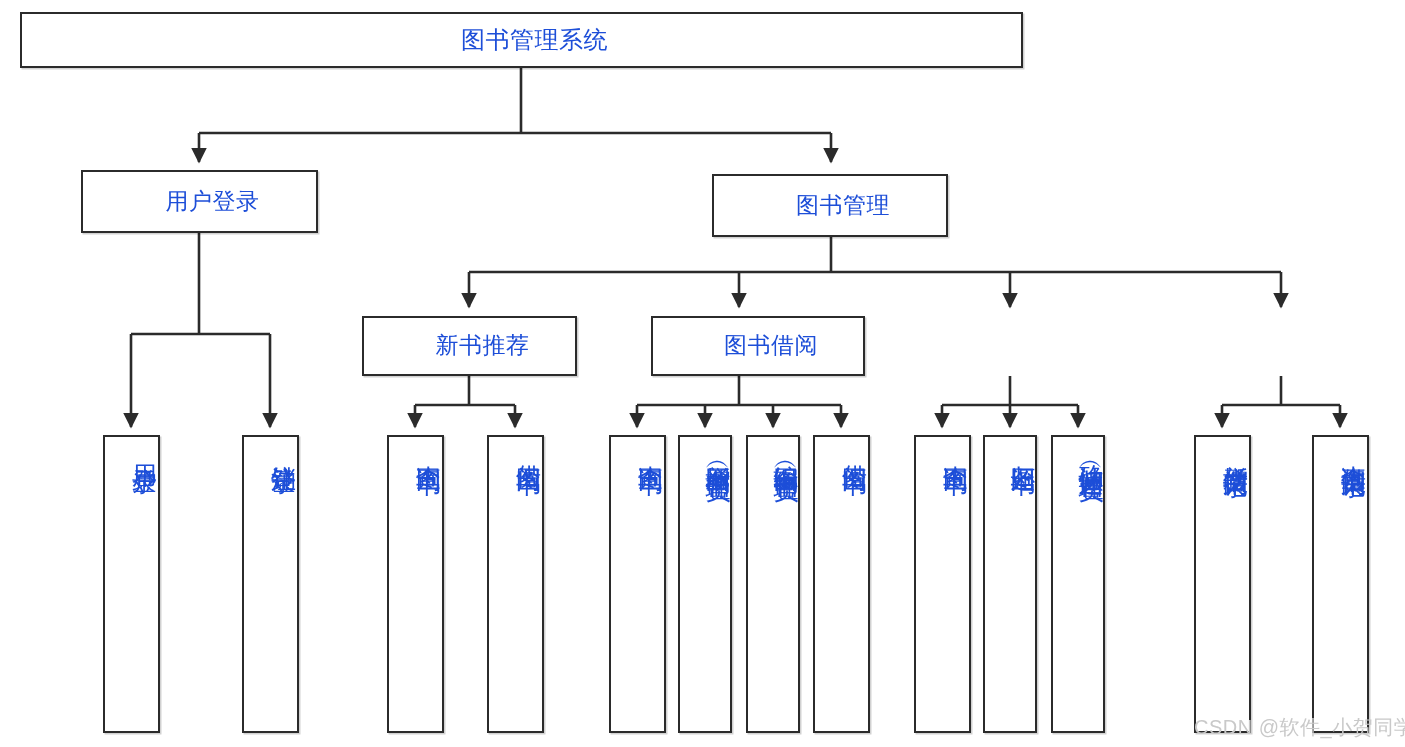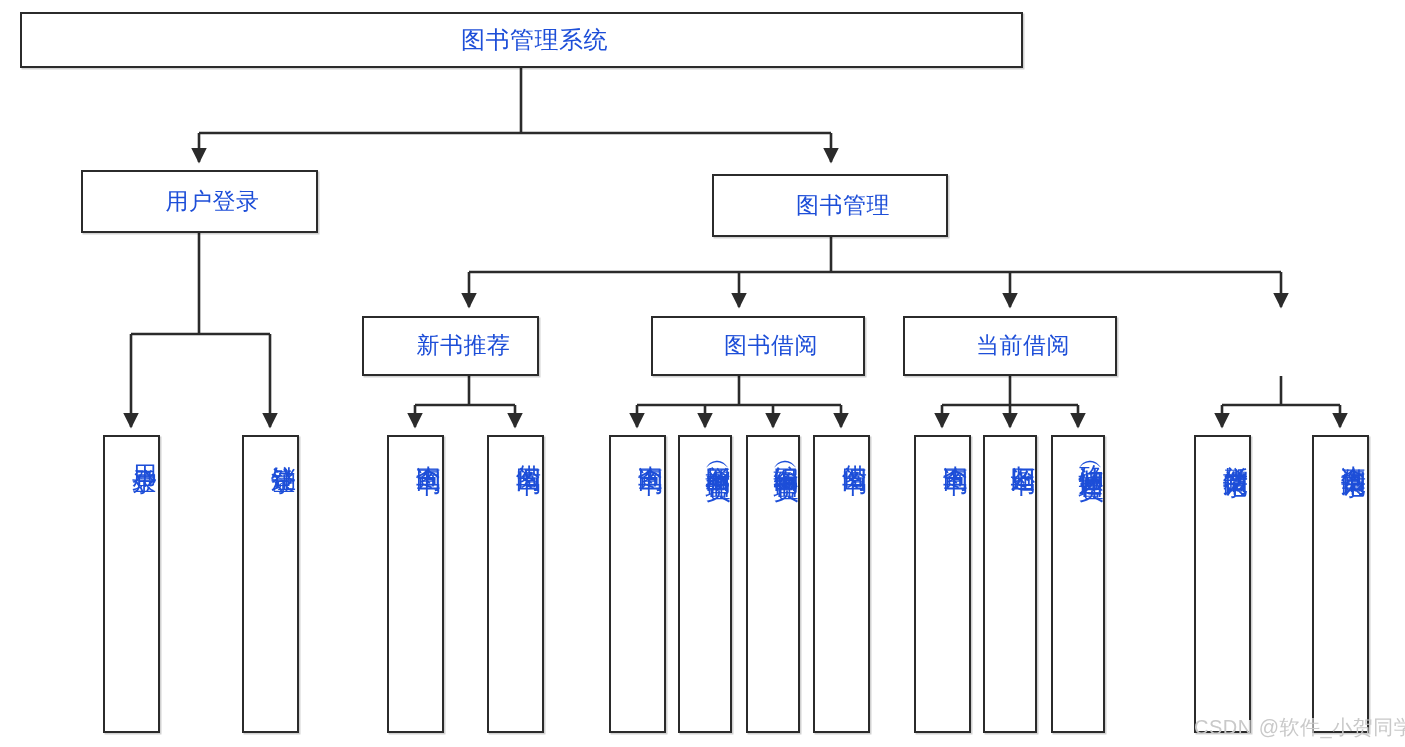--- a/index.html
+++ b/index.html
@@ -131,28 +131,25 @@
     <span class="label">图书管理系统</span>
   </div>
 
   <div class="node horiz" style="left:81px; top:170px; width:237px; height:63px;">
     <span class="label">用户登录</span>
   </div>
   <div class="node horiz" style="left:712px; top:156px; width:236px; height:63px;margin-top:18px;">
     <span class="label">图书管理</span>
   </div>
 
-  <div class="node horiz" style="left:362px; top:316px; width:177px; height:60px;">
+  <div class="node horiz" style="left:362px; top:316px; width:215px; height:60px;">
     <span class="label">新书推荐</span>
   </div>
   <div class="node horiz" style="left:633px; top:316px; width:214px; height:60px;margin-left:18px;">
     <span class="label">图书借阅</span>
-  </div>
-  <div class="node horiz" style="left:903px; top:316px; width:214px; height:60px;">
-    <span class="label">当前借阅</span>
   </div>
 
   <div class="node vert" style="left:103px; top:435px; width:57px; height:298px;">
     <span class="label">用户登录</span>
   </div>
   <div class="node vert" style="left:242px; top:435px; width:57px; height:298px;">
     <span class="label">注销登录</span>
   </div>
 
   <div class="node vert" style="left:387px; top:435px; width:57px; height:298px;">

